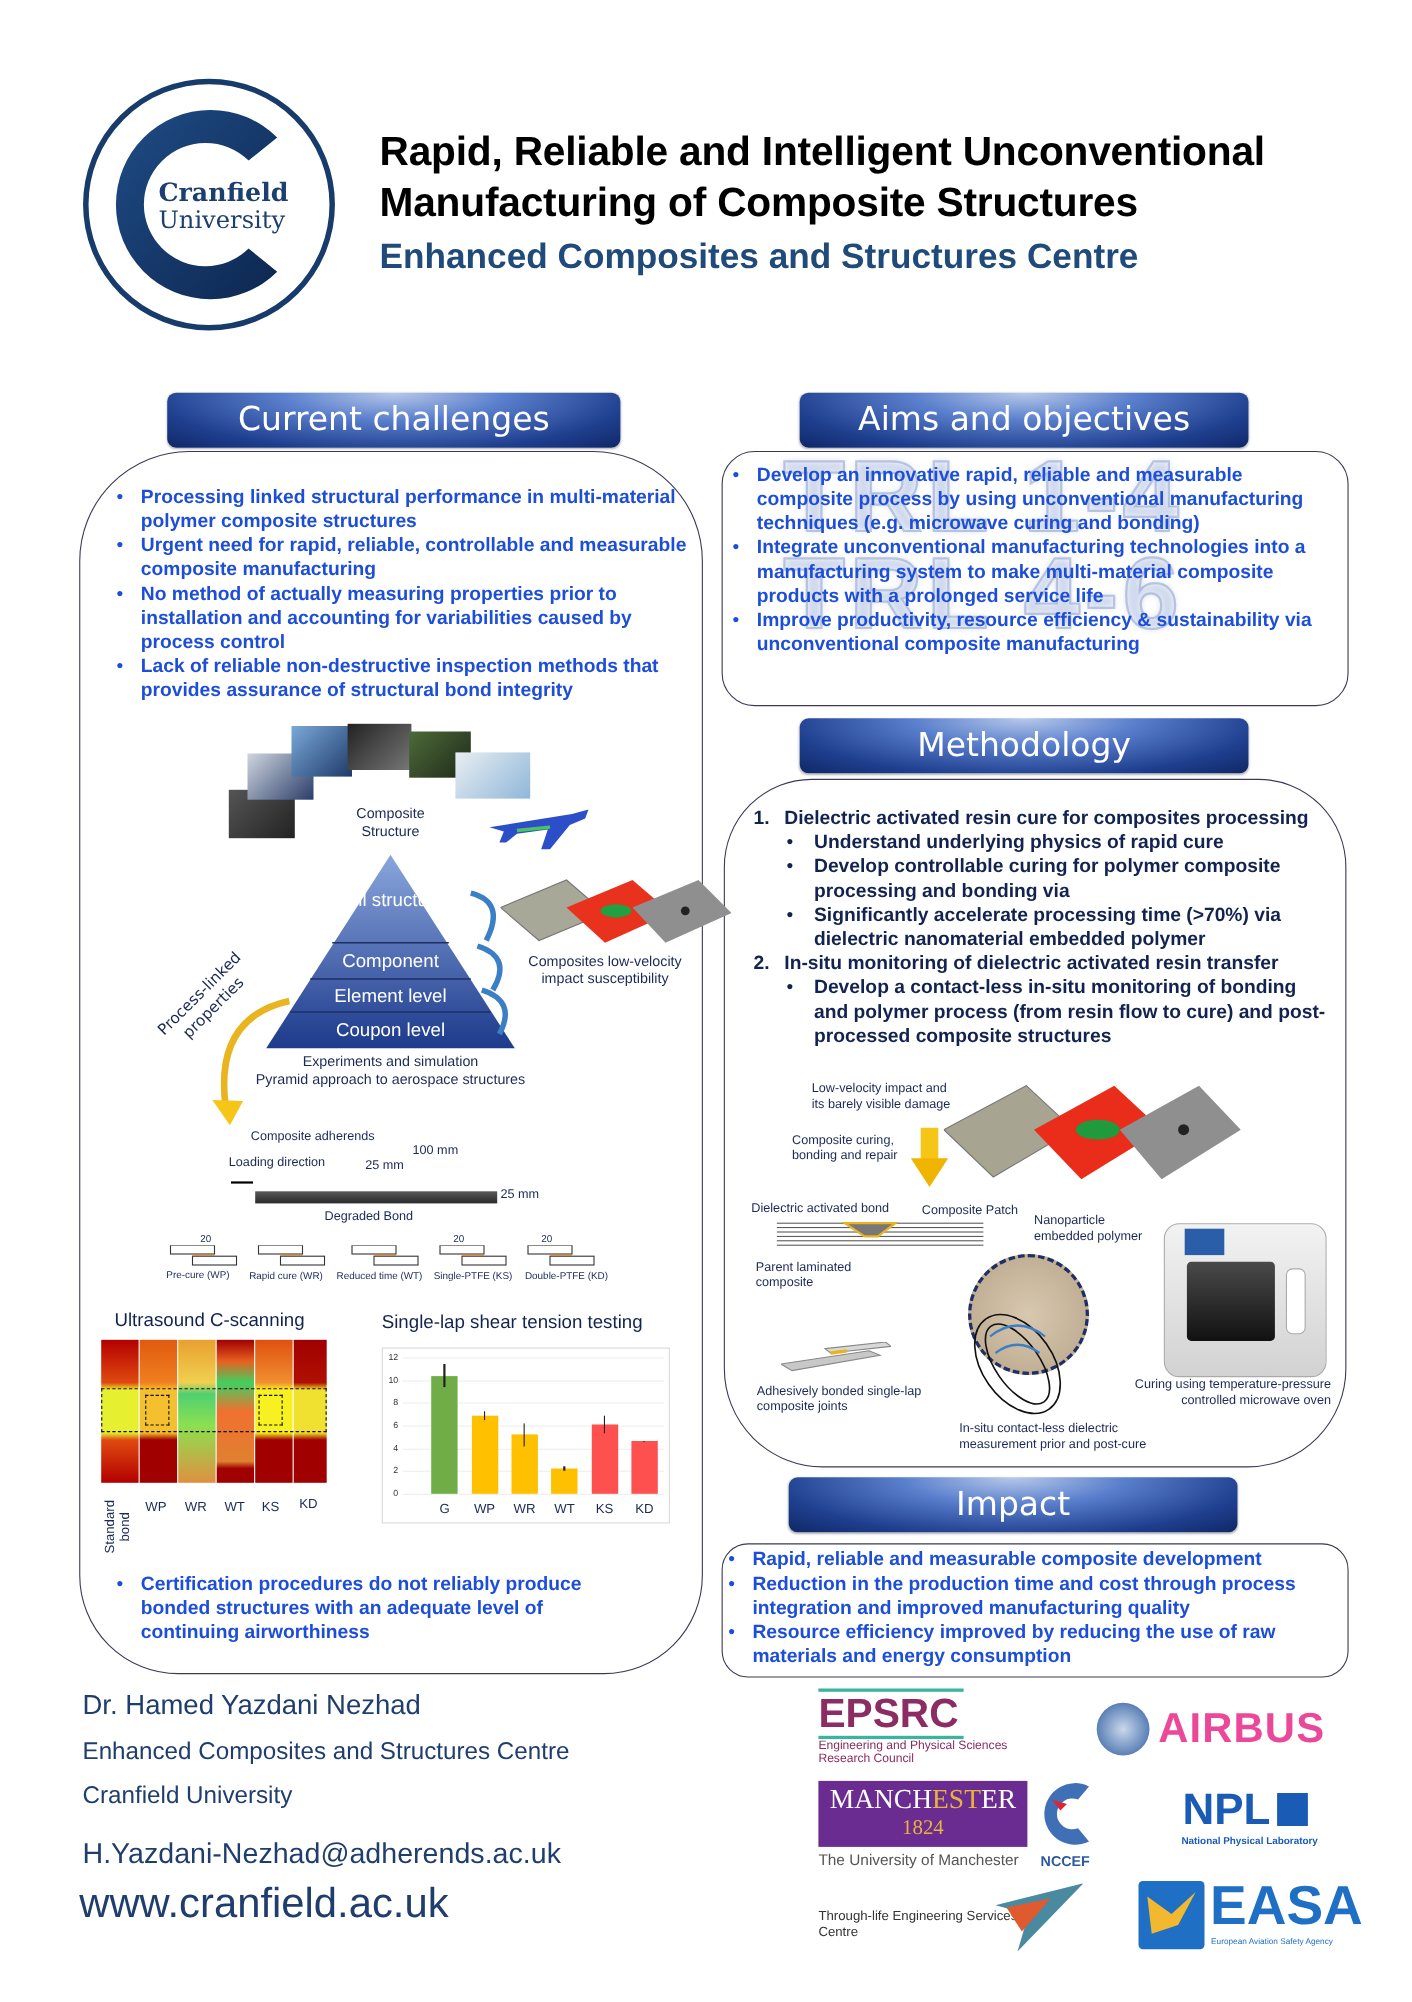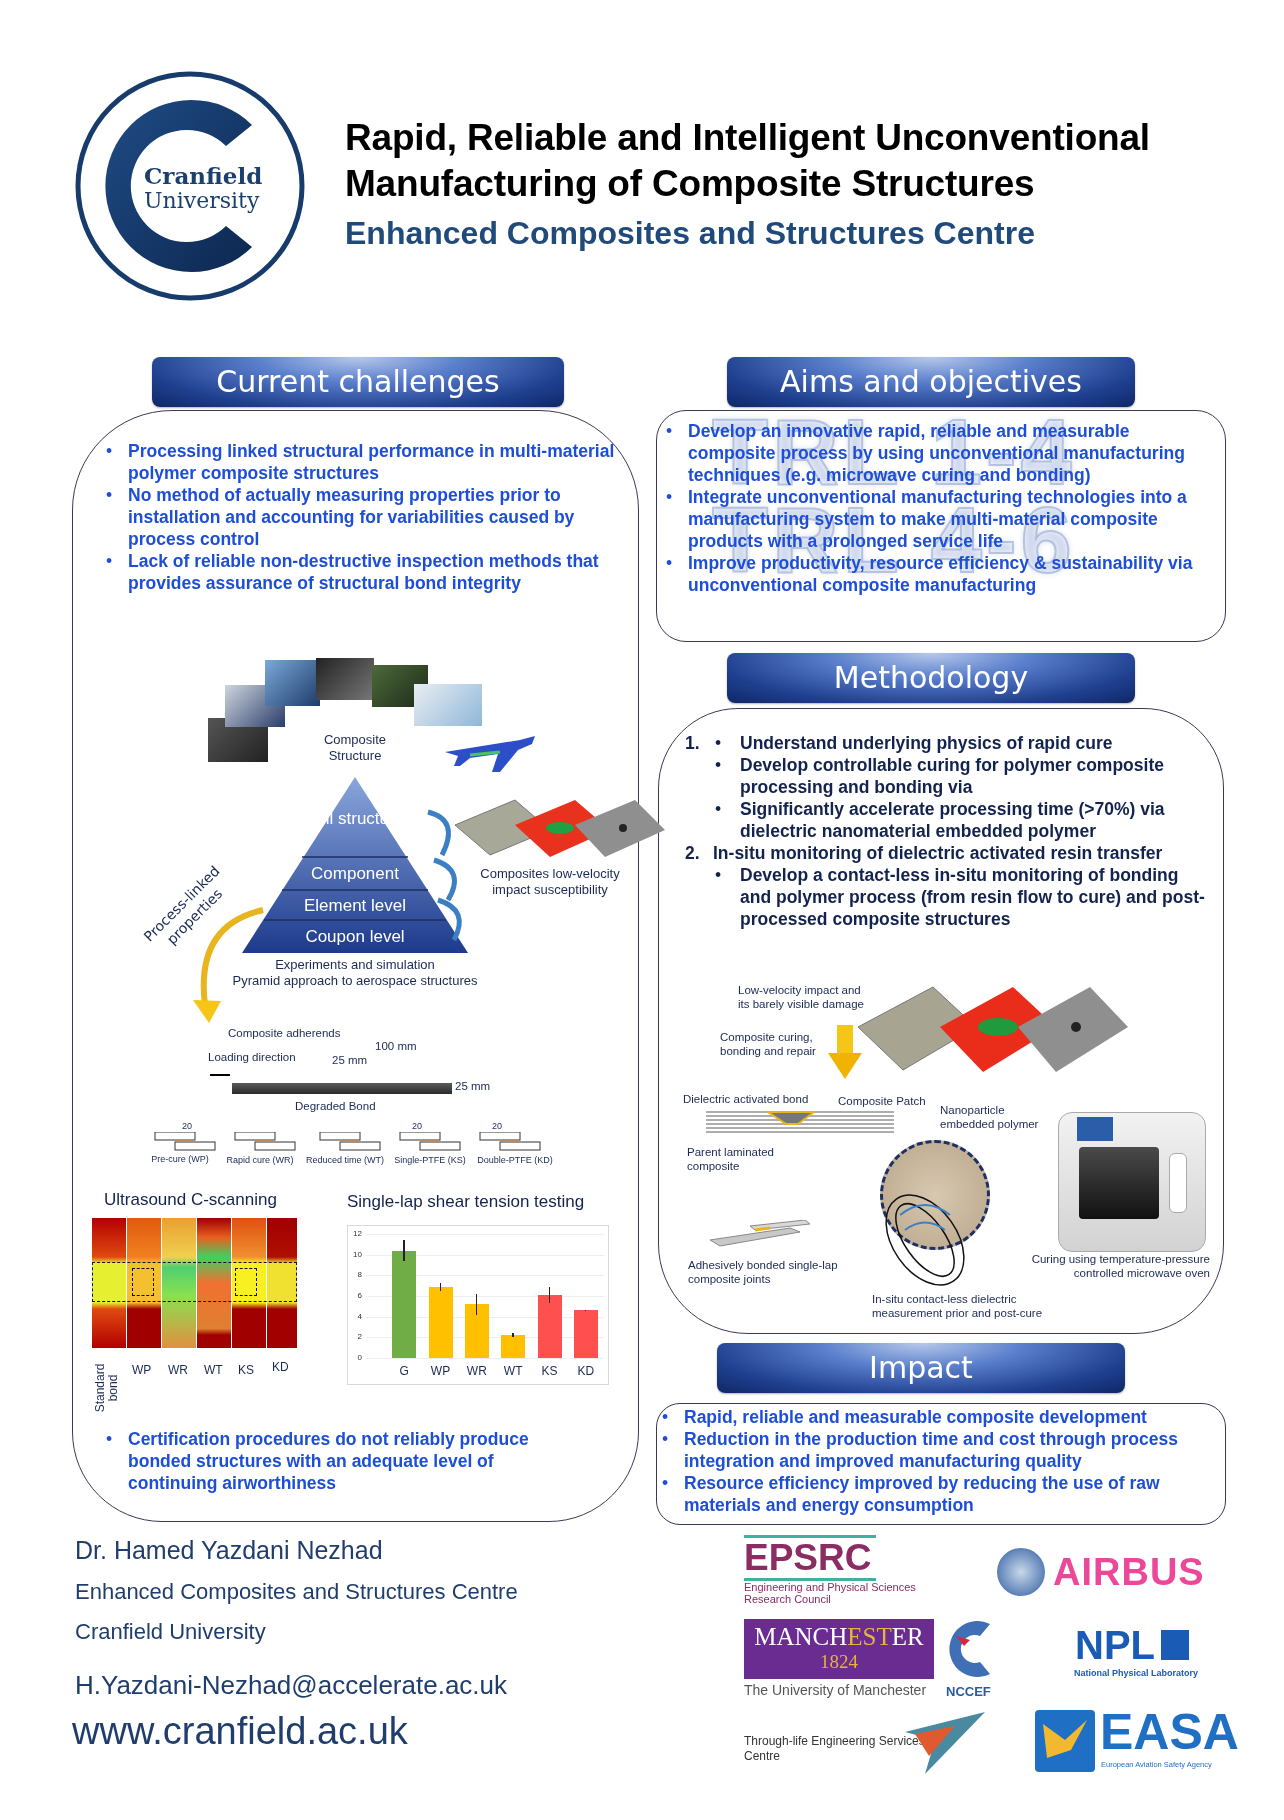--- a/index.html
+++ b/index.html
@@ -77,20 +77,21 @@
 <div class="abs title">
   <div>Rapid, Reliable and Intelligent Unconventional</div>
   <div>Manufacturing of Composite Structures</div>
 </div>
 <div class="abs subtitle">Enhanced Composites and Structures Centre</div>
 
 <div class="abs pill" style="left:152px;top:357px;width:412px;">Current challenges</div>
 <div class="abs panel panel-left"></div>
 <ul class="abs bullets" style="left:104px;top:440px;width:520px;">
   <li>Processing linked structural performance in multi-material polymer composite structures</li>
+  <li>Urgent need for rapid, reliable, controllable and measurable composite manufacturing</li>
   <li>No method of actually measuring properties prior to installation and accounting for variabilities caused by process control</li>
   <li>Lack of reliable non-destructive inspection methods that provides assurance of structural bond integrity</li>
 </ul>
 
 <div class="abs" style="left:208px;top:718px;width:60px;height:44px;background:linear-gradient(135deg,#555,#222);z-index:2;"></div>
 <div class="abs" style="left:225px;top:685px;width:60px;height:42px;background:linear-gradient(135deg,#cfd6de,#2a3d6a);z-index:2;"></div>
 <div class="abs" style="left:265px;top:660px;width:55px;height:46px;background:linear-gradient(135deg,#7aa9d8,#1e3a6a);z-index:2;"></div>
 <div class="abs" style="left:316px;top:658px;width:58px;height:42px;background:linear-gradient(135deg,#222,#777);z-index:2;"></div>
 <div class="abs" style="left:372px;top:665px;width:56px;height:42px;background:linear-gradient(135deg,#4d6a3a,#1d2a18);z-index:2;"></div>
 <div class="abs" style="left:414px;top:684px;width:68px;height:42px;background:linear-gradient(135deg,#e9eef2,#8fb7d9);z-index:2;"></div>
@@ -253,20 +254,21 @@
   <li>Develop an innovative rapid, reliable and measurable composite process by using unconventional manufacturing techniques (e.g. microwave curing and bonding)</li>
   <li>Integrate unconventional manufacturing technologies into a manufacturing system to make multi-material composite products with a prolonged service life</li>
   <li>Improve productivity, resource efficiency &amp; sustainability via unconventional composite manufacturing</li>
 </ul>
 
 <div class="abs pill" style="left:727px;top:653px;width:408px;">Methodology</div>
 <div class="abs panel panel-meth"></div>
 <div class="abs num-list" style="left:685px;top:732px;width:520px;">
   <div class="num-item">
     <span class="num">1.</span>
+    <div>Dielectric activated resin cure for composites processing</div>
     <ul class="sub-bullets">
       <li>Understand underlying physics of rapid cure</li>
       <li>Develop controllable curing for polymer composite processing and bonding via</li>
       <li>Significantly accelerate processing time (&gt;70%) via dielectric nanomaterial embedded polymer</li>
     </ul>
   </div>
   <div class="num-item">
     <span class="num">2.</span>
     <div>In-situ monitoring of dielectric activated resin transfer</div>
     <ul class="sub-bullets">
@@ -349,21 +351,21 @@
 <div class="abs panel panel-impact"></div>
 <ul class="abs bullets" style="left:660px;top:1406px;width:560px;">
   <li>Rapid, reliable and measurable composite development</li>
   <li>Reduction in the production time and cost through process integration and improved manufacturing quality</li>
   <li>Resource efficiency improved by reducing the use of raw materials and energy consumption</li>
 </ul>
 
 <div class="abs contact" style="left:75px;top:1536px;font-size:25px;">Dr. Hamed Yazdani Nezhad</div>
 <div class="abs contact" style="left:75px;top:1579px;font-size:22px;">Enhanced Composites and Structures Centre</div>
 <div class="abs contact" style="left:75px;top:1619px;font-size:22px;">Cranfield University</div>
-<div class="abs contact" style="left:75px;top:1670px;font-size:26px;">H.Yazdani-Nezhad@accelerate.ac.uk</div>
+<div class="abs contact" style="left:75px;top:1670px;font-size:26px;">H.Yazdani-Nezhad@adherends.ac.uk</div>
 <div class="abs contact" style="left:72px;top:1710px;font-size:38px;">www.cranfield.ac.uk</div>
 
 <div class="abs logo-text" style="left:744px;top:1535px;width:132px;">
   <div style="height:3px;background:#3db2a0;"></div>
   <div style="font-size:37px;font-weight:bold;color:#8b2c63;line-height:40px;">EPSRC</div>
   <div style="height:3px;background:#3db2a0;"></div>
   <div style="font-size:11px;color:#8b2c63;white-space:nowrap;margin-top:0;">Engineering and Physical Sciences</div>
   <div style="font-size:11px;color:#8b2c63;">Research Council</div>
 </div>
 <div class="abs logo-text" style="left:997px;top:1548px;display:flex;align-items:center;gap:8px;">

